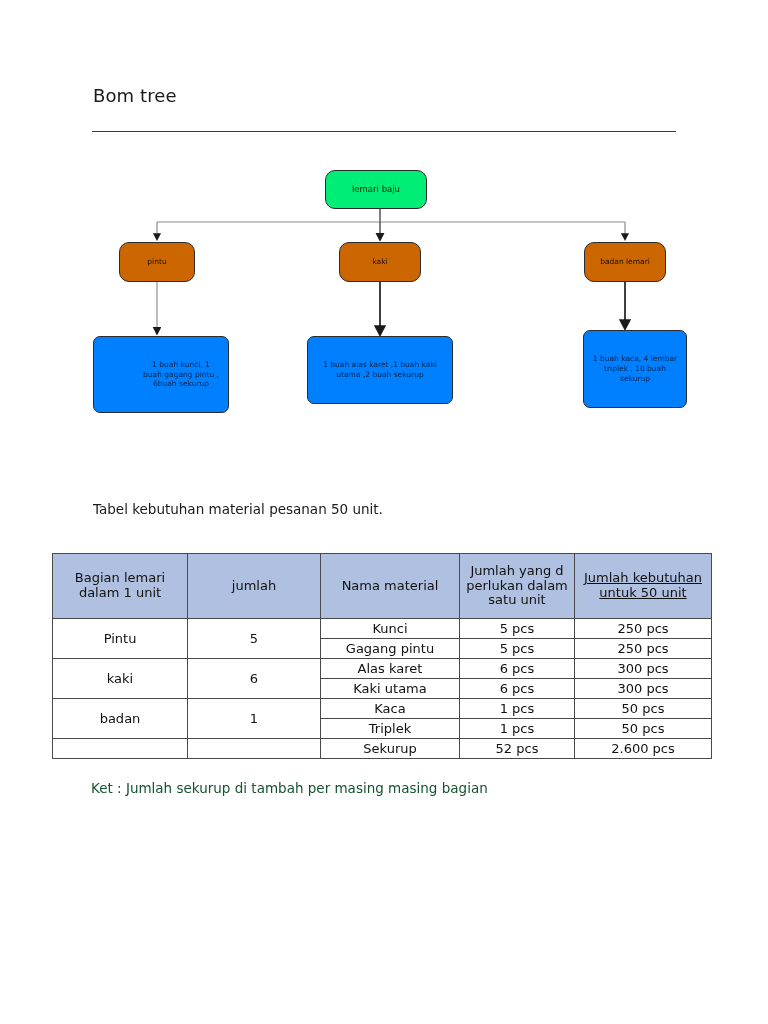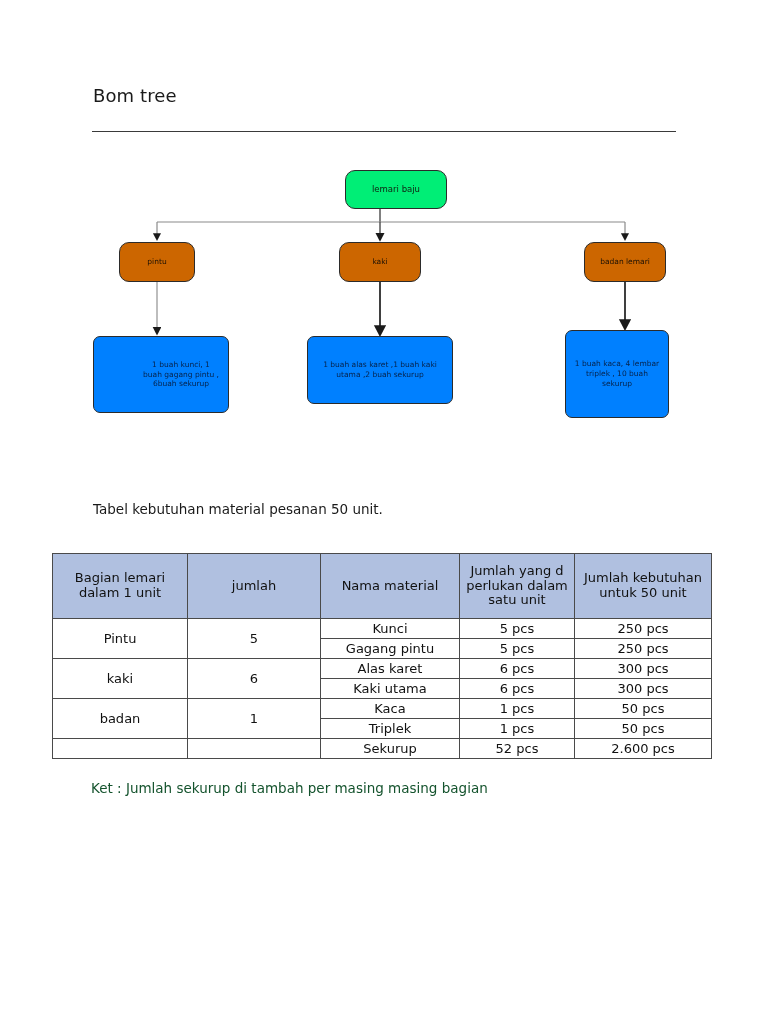--- a/index.html
+++ b/index.html
@@ -121,21 +121,21 @@
   }
   td.cell-small {
     font-size: 11px;
   }
   tbody tr { height: 20px; }
 
   .col-1 { width: 128px; margin-top: 13px; }
   .col-2 { width: 126px; }
   .col-3 { width: 132px; }
   .col-4 { width: 108px; }
-  .col-5 { width: 130px; }
+  .col-5 { width: 130px; text-decoration: underline; }
 
   
   .note {
     position: absolute;
     left: 91px;
     top: 780px;
     font-size: 13.5px;
     color: #14532d;
   }
 </style>
@@ -160,41 +160,41 @@
 
     <line x1="157" y1="72" x2="157" y2="87" stroke="#8a8a8a" stroke-width="1.2" marker-end="url(#arrow)"></line>
     <line x1="380" y1="72" x2="380" y2="87" stroke="#4a4a4a" stroke-width="1.4" marker-end="url(#arrow)"></line>
     <line x1="625" y1="72" x2="625" y2="87" stroke="#8a8a8a" stroke-width="1.2" marker-end="url(#arrow)"></line>
 
     <line x1="157" y1="131" x2="157" y2="181" stroke="#9a9a9a" stroke-width="1.3" marker-end="url(#arrow)"></line>
     <line x1="380" y1="131" x2="380" y2="181" stroke="#2b2b2b" stroke-width="1.8" marker-end="url(#arrow)"></line>
     <line x1="625" y1="131" x2="625" y2="175" stroke="#2b2b2b" stroke-width="1.8" marker-end="url(#arrow)"></line>
   </svg>
 
-  <div class="node node-root" style="left:345px; top:20px; width:102px; height:39px;">
+  <div class="node node-root" style="left:325px; top:20px; width:102px; height:39px;">
     <span>lemari baju</span>
   </div>
 
   <div class="node node-mid" style="left:119px; top:92px; width:76px; height:40px;">
     <span>pintu</span>
   </div>
   <div class="node node-mid" style="left:339px; top:92px; width:82px; height:40px;">
     <span>kaki</span>
   </div>
   <div class="node node-mid" style="left:584px; top:92px; width:82px; height:40px;">
     <span>badan lemari</span>
   </div>
 
   <div class="node node-leaf" style="left:93px; top:186px; width:136px; height:77px;padding-left:48px;">
     <span>1 buah kunci, 1 buah gagang pintu , 6buah sekurup</span>
   </div>
   <div class="node node-leaf" style="left:307px; top:186px; width:146px; height:68px;">
     <span>1 buah alas karet ,1 buah kaki utama ,2 buah sekurup</span>
   </div>
-  <div class="node node-leaf" style="left:565px; top:180px; width:104px; height:88px;">
+  <div class="node node-leaf" style="left:583px; top:180px; width:104px; height:78px;">
     <span>1 buah kaca, 4 lembar triplek , 10 buah sekurup</span>
   </div>
 </div>
 
 <div class="table-caption">Tabel kebutuhan material pesanan 50 unit.</div>
 
 <div class="mat-table-wrap">
   <table class="mat-table">
     <thead>
       <tr>

